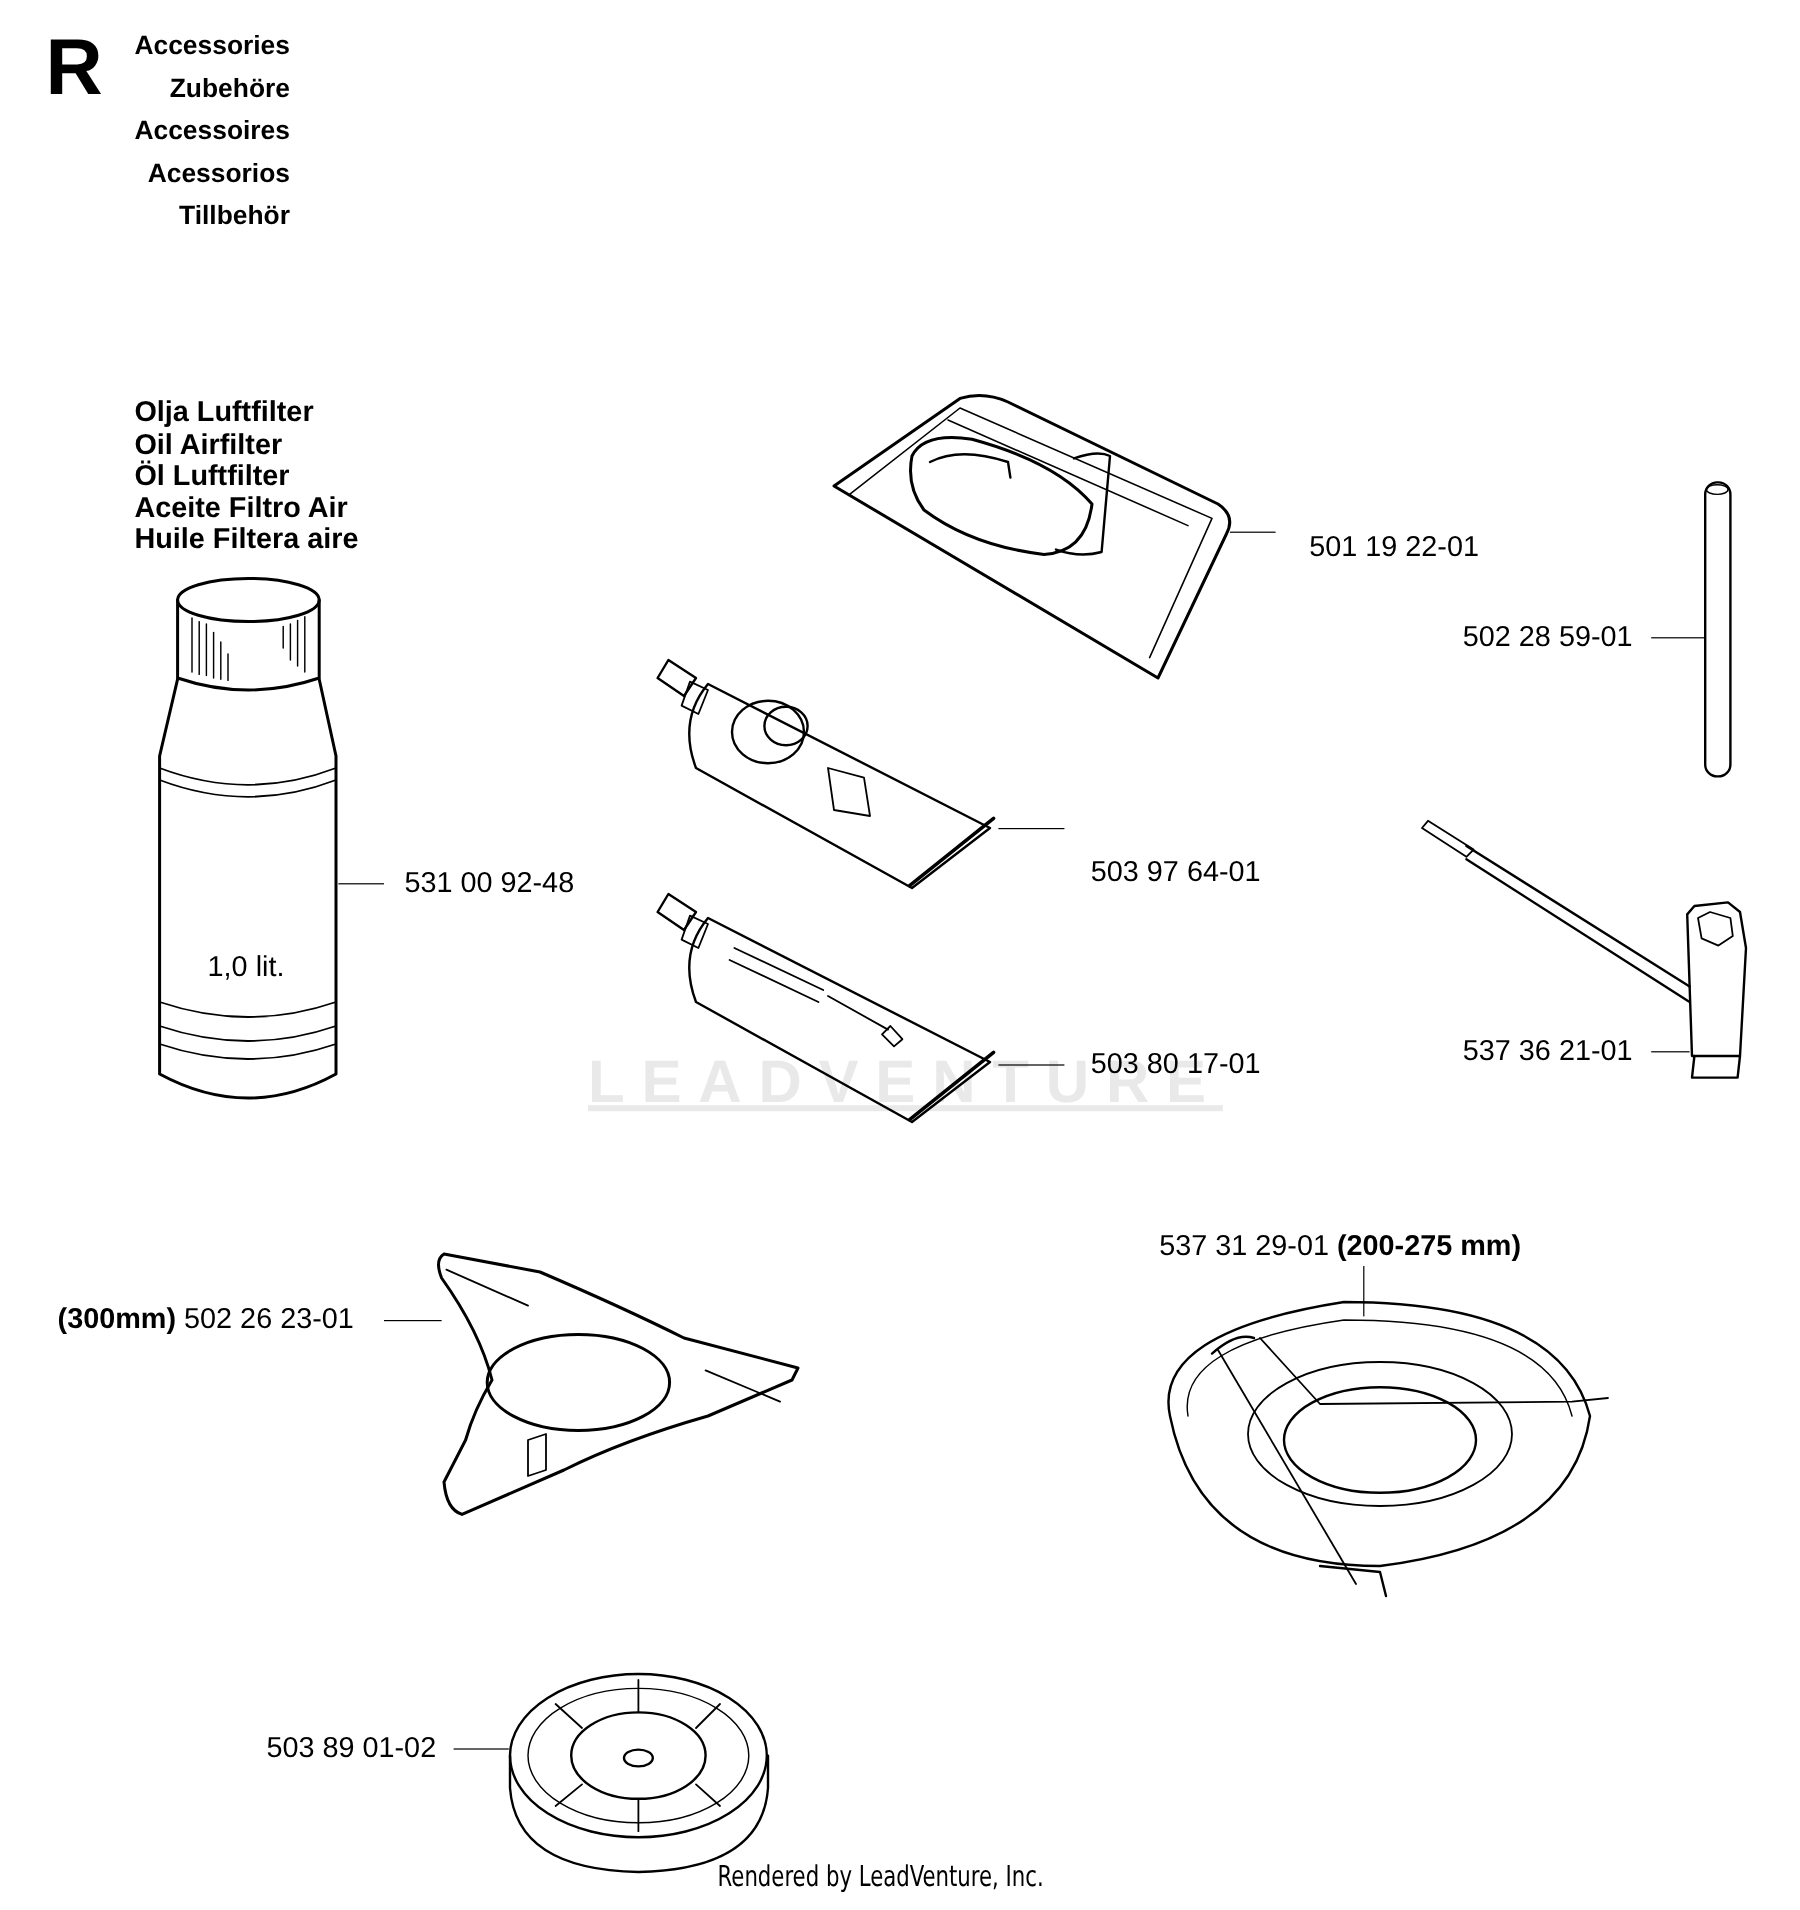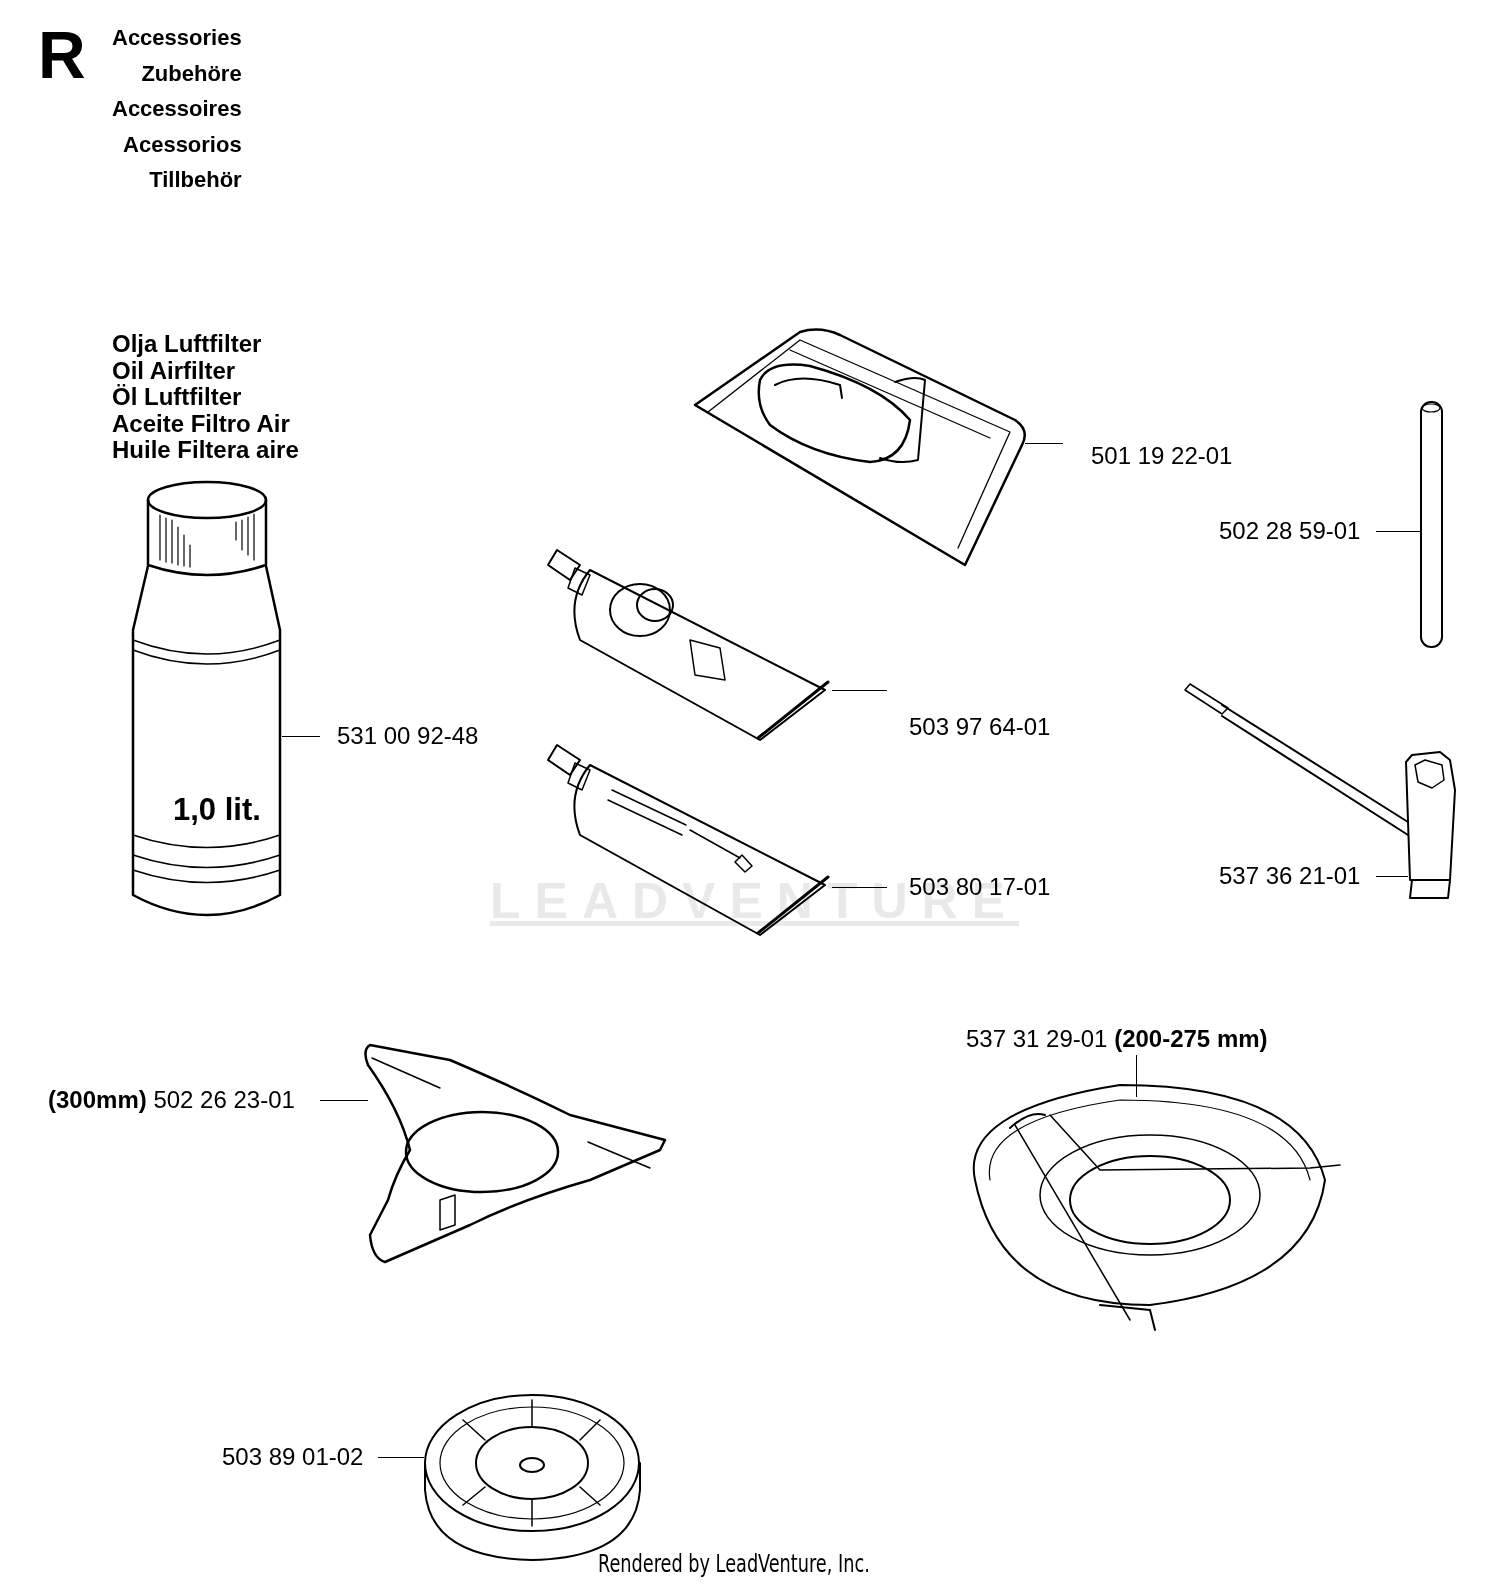--- a/index.html
+++ b/index.html
@@ -6,21 +6,21 @@
   body { width:1500px; height:1592px; position:relative; overflow:hidden;
          font-family:"Liberation Sans", sans-serif; color:#000; }
   .abs { position:absolute; }
   .section-letter { left:38px; top:22px; font-size:66px; font-weight:bold; line-height:66px; }
   .title-list { left:112px; top:20px; font-size:22px; font-weight:bold; line-height:35.5px;text-align:right; }
   .title-list div { white-space:nowrap; }
   .oil-list { left:112px; top:318px; font-size:24px; font-weight:bold; line-height:26.5px;margin-top:13px; }
   .oil-list div { white-space:nowrap; }
   .pn { font-size:24px; white-space:nowrap; line-height:28px; }
   .pn b { font-weight:bold; }
-  .bottle-label { font-size:31px; font-weight:bold; white-space:nowrap; }
+  .bottle-label { font-size:24px; font-weight:normal; white-space:nowrap; }
   .footer { left:598px; top:1550px; font-family:"DejaVu Sans Condensed","DejaVu Sans", sans-serif;
             font-size:24px; transform:scaleX(0.82); transform-origin:left top; white-space:nowrap; }
   .watermark { left:490px; top:872px; font-size:50px; letter-spacing:14px; color:#e9e9e9;
                font-weight:bold; white-space:nowrap;text-decoration:underline; }
   svg.draw { position:absolute; left:0; top:0; }
   svg.draw * { fill:none; stroke:#000; stroke-linejoin:round; stroke-linecap:round; }
   .leader { position:absolute; height:0; border-top:1.3px solid #000; }
   .vleader { position:absolute; width:0; border-left:1.3px solid #000; }
 </style>
 </head>

